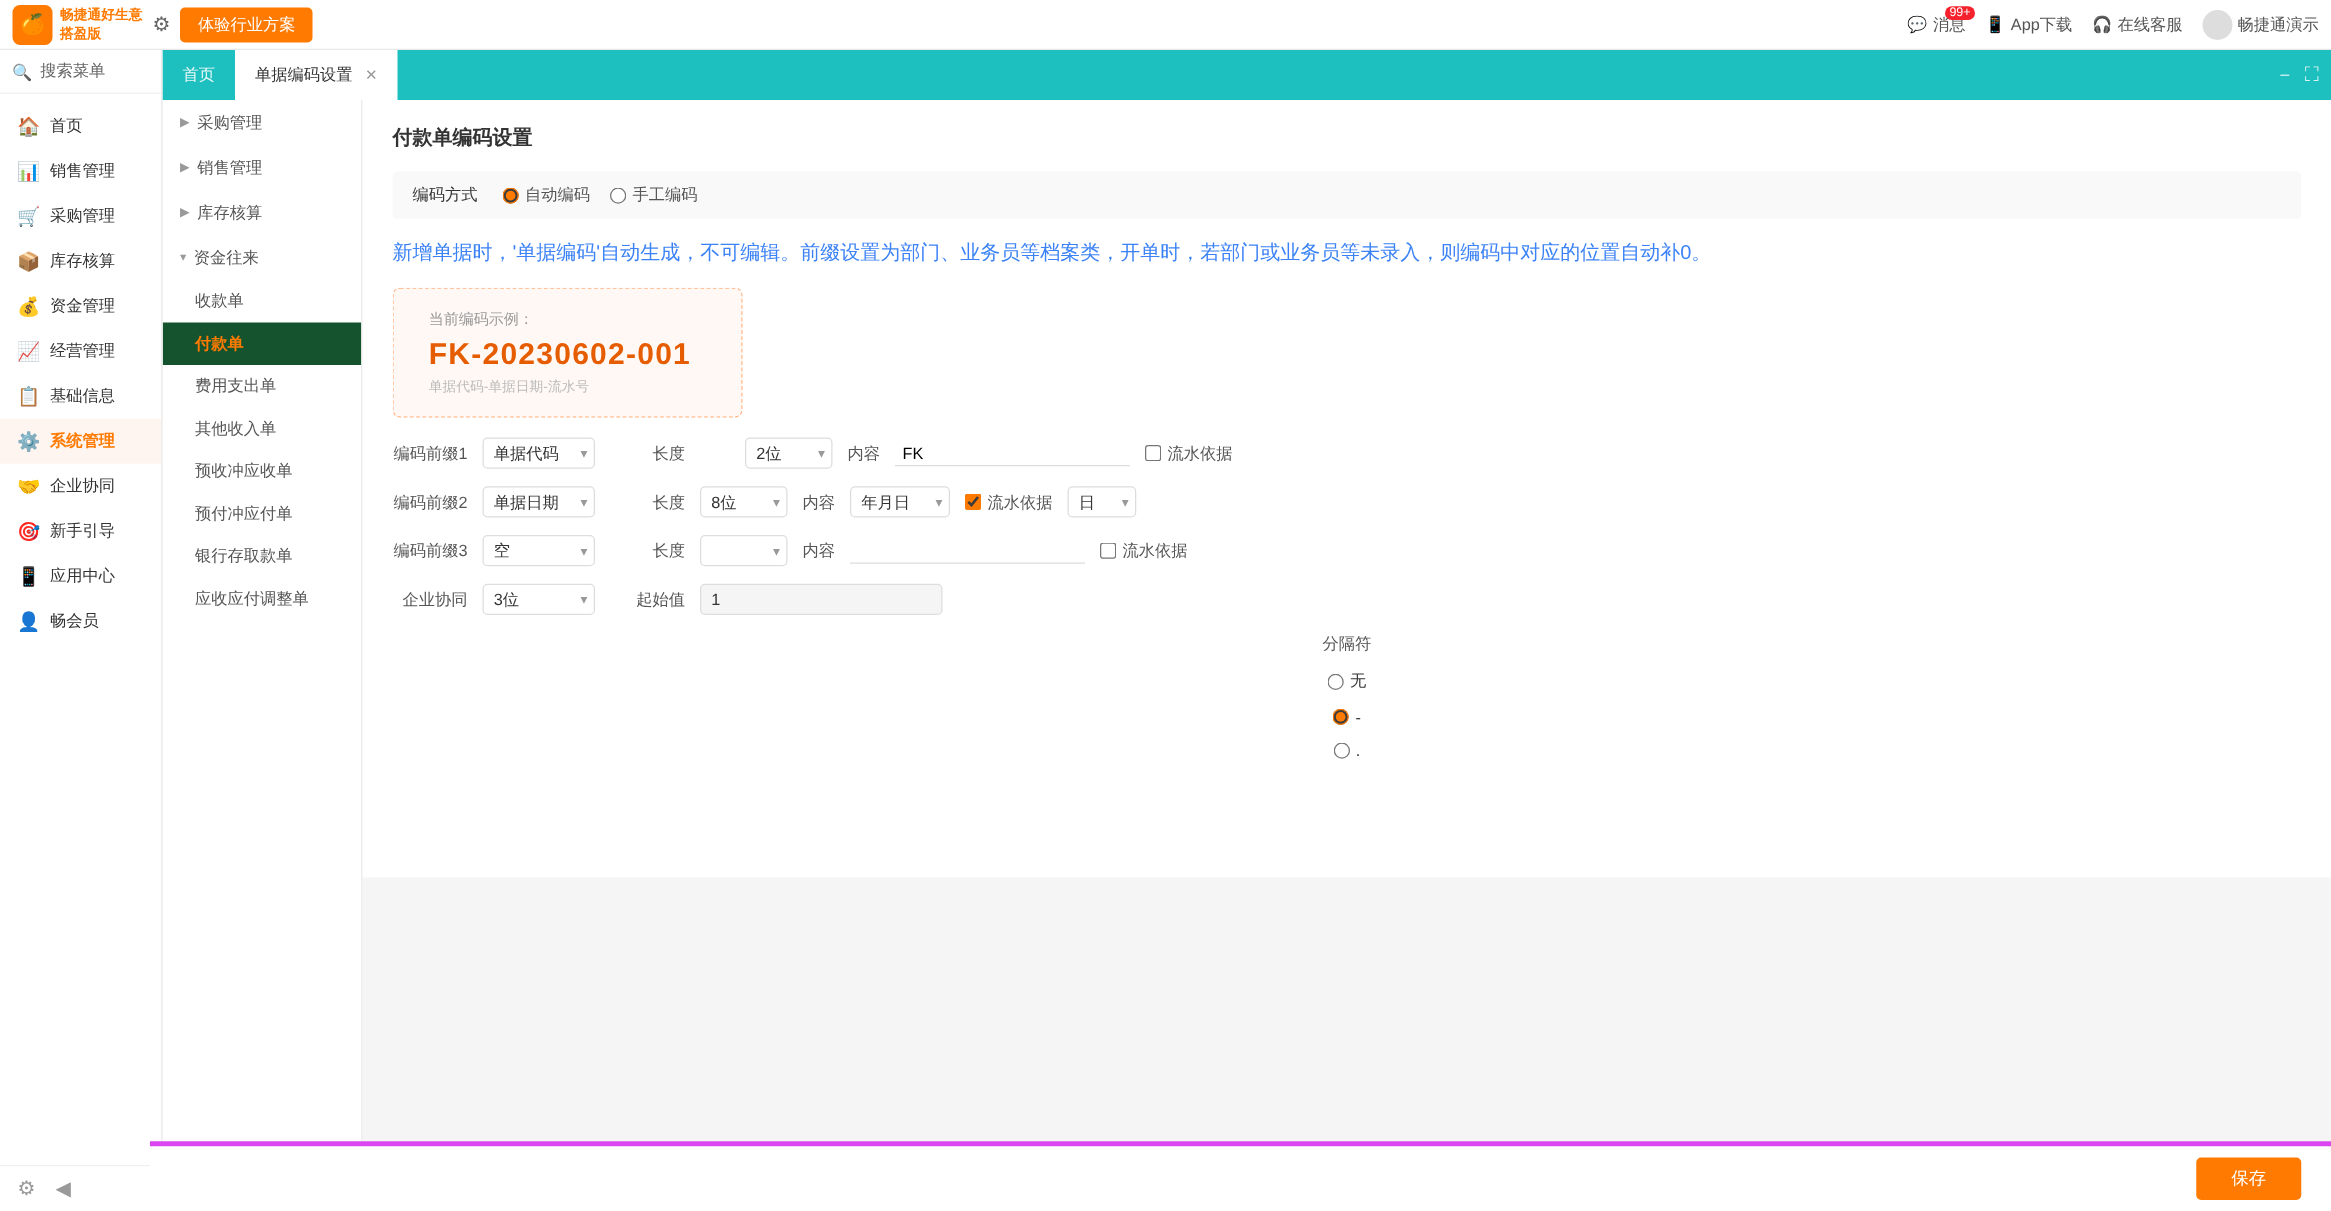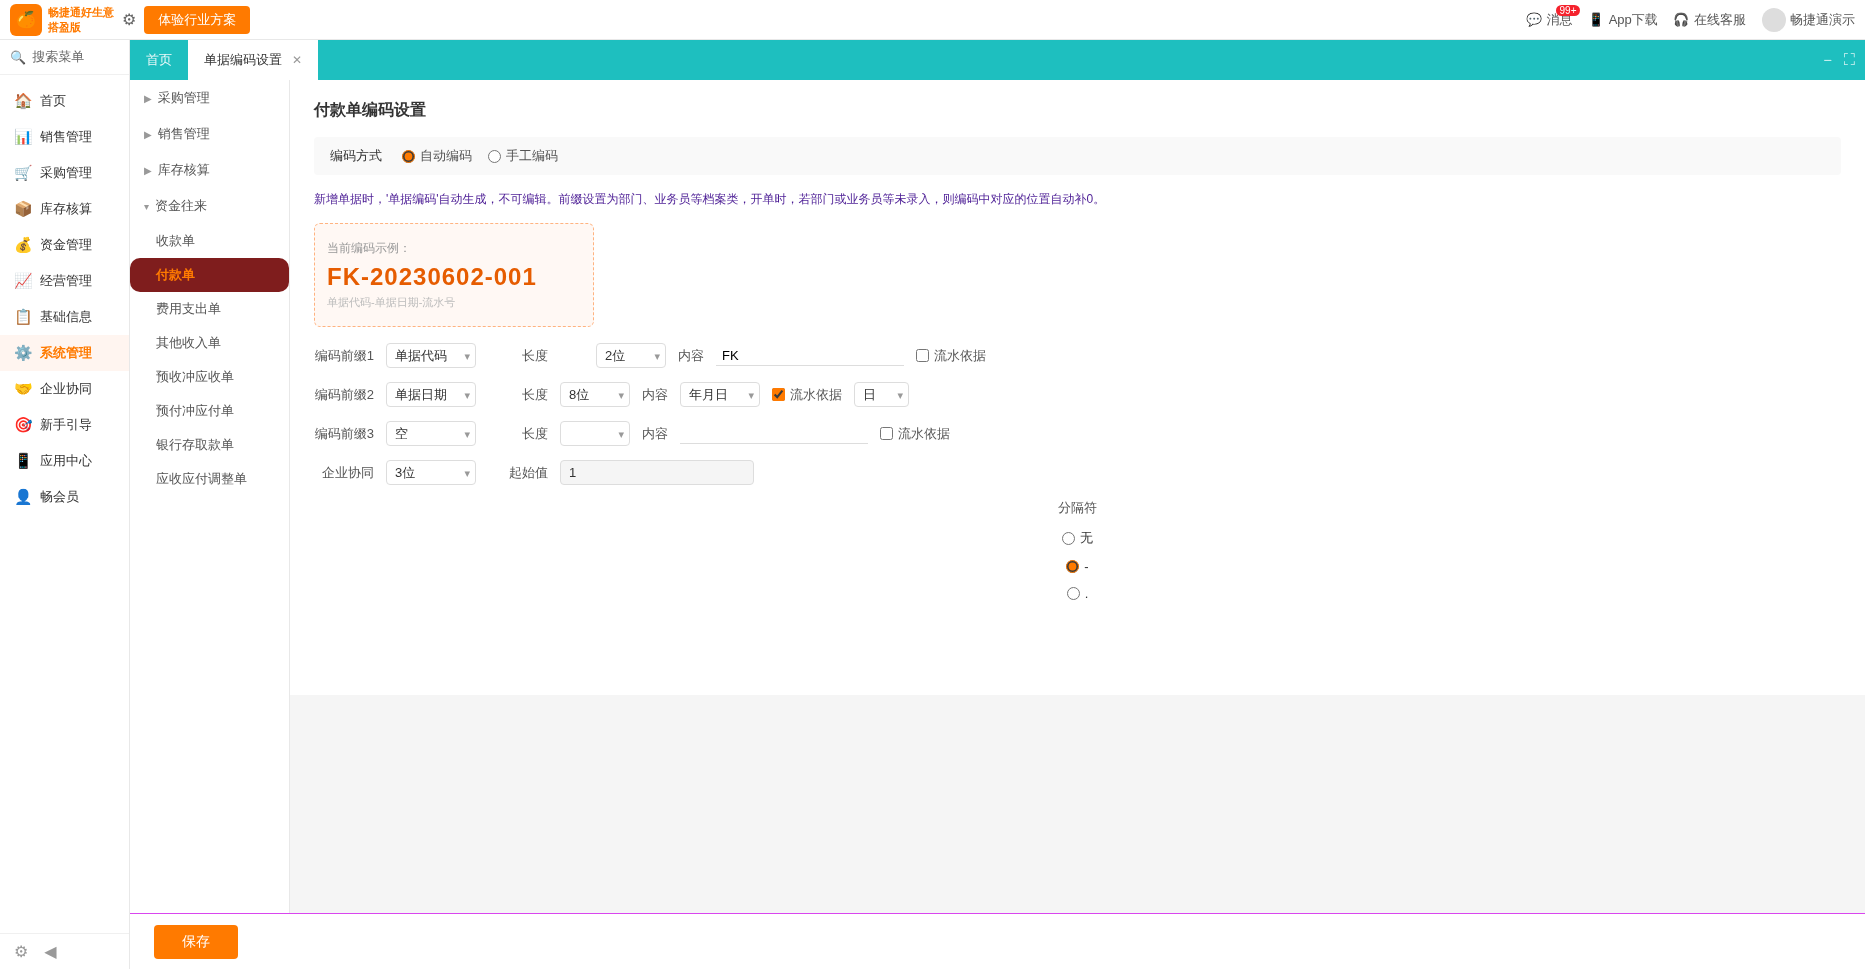--- a/index.html
+++ b/index.html
@@ -121,21 +121,21 @@
       color: #555;
       gap: 6px;
     }
     .submenu-group-title .arrow { font-size: 10px; color: #999; }
     .submenu-item {
       padding: 8px 14px 8px 26px;
       cursor: pointer;
       font-size: 13px;
       color: #555;
     }
-    .submenu-item.active { color: #ff7a00; background: #7f1d1d; font-weight: bold; border-radius: 10px; }
+    .submenu-item.active { color: #ff7a00; background: #14532d; font-weight: bold; }
 
     
     .page-content {
       padding: 20px 24px;
       background: #fff;
       flex: 1;
     }
     .page-title { font-size: 16px; font-weight: bold; color: #333; margin-bottom: 16px; }
     .encoding-method {
       display: flex;
@@ -144,28 +144,28 @@
       padding: 10px 16px;
       background: #f9f9f9;
       border-radius: 4px;
       margin-bottom: 14px;
     }
     .encoding-method label { font-size: 13px; color: #555; }
     .radio-group { display: flex; gap: 16px; }
     .radio-item { display: flex; align-items: center; gap: 5px; cursor: pointer; font-size: 13px; }
     .radio-item input[type=radio] { accent-color: #ff7a00; }
 
-    .info-text { font-size: 12px; color: #4c1d95; margin-bottom: 14px; line-height: 1.7; }
+    .info-text { font-size: 16px; color: #3b82f6; margin-bottom: 14px; line-height: 1.7; }
 
     
     .preview-box {
       border: 1.5px dashed #ffb380;
       background: #fff8f4;
       border-radius: 6px;
-      padding: 16px 12px;
+      padding: 16px 28px;
       display: inline-block;
       margin-bottom: 16px;
       min-width: 280px;
     }
     .preview-label { font-size: 12px; color: #999; margin-bottom: 6px; }
     .preview-code { font-size: 24px; font-weight: bold; color: #e65c00; letter-spacing: 1px; }
     .preview-desc { font-size: 11px; color: #bbb; margin-top: 4px; }
 
     
     .auto-fill-row { display: flex; align-items: center; gap: 6px; margin-bottom: 18px; font-size: 13px; color: #555; }
@@ -226,28 +226,28 @@
     .sep-radio { display: flex; align-items: center; gap: 5px; font-size: 13px; cursor: pointer; }
     .sep-radio input { accent-color: #ff7a00; }
 
     
     .serial-row { display: flex; align-items: center; gap: 12px; margin-bottom: 14px; }
 
     
     .page-footer {
       position: fixed;
       bottom: 0;
-      left: 130px;
+      left: 120px;
       right: 0;
       height: 56px;
       background: #fff;
-      border-top: 1px solid #d946ef;
-      display: flex;
-      align-items: center;
-      justify-content: flex-start;
+      border-top: 4px solid #d946ef;
+      display: flex;
+      align-items: center;
+      justify-content: flex-end;
       padding: 0 24px;
     }
     .btn-save {
       background: #ff7a00;
       color: white;
       border: none;
       border-radius: 4px;
       padding: 8px 28px;
       font-size: 14px;
       cursor: pointer;

